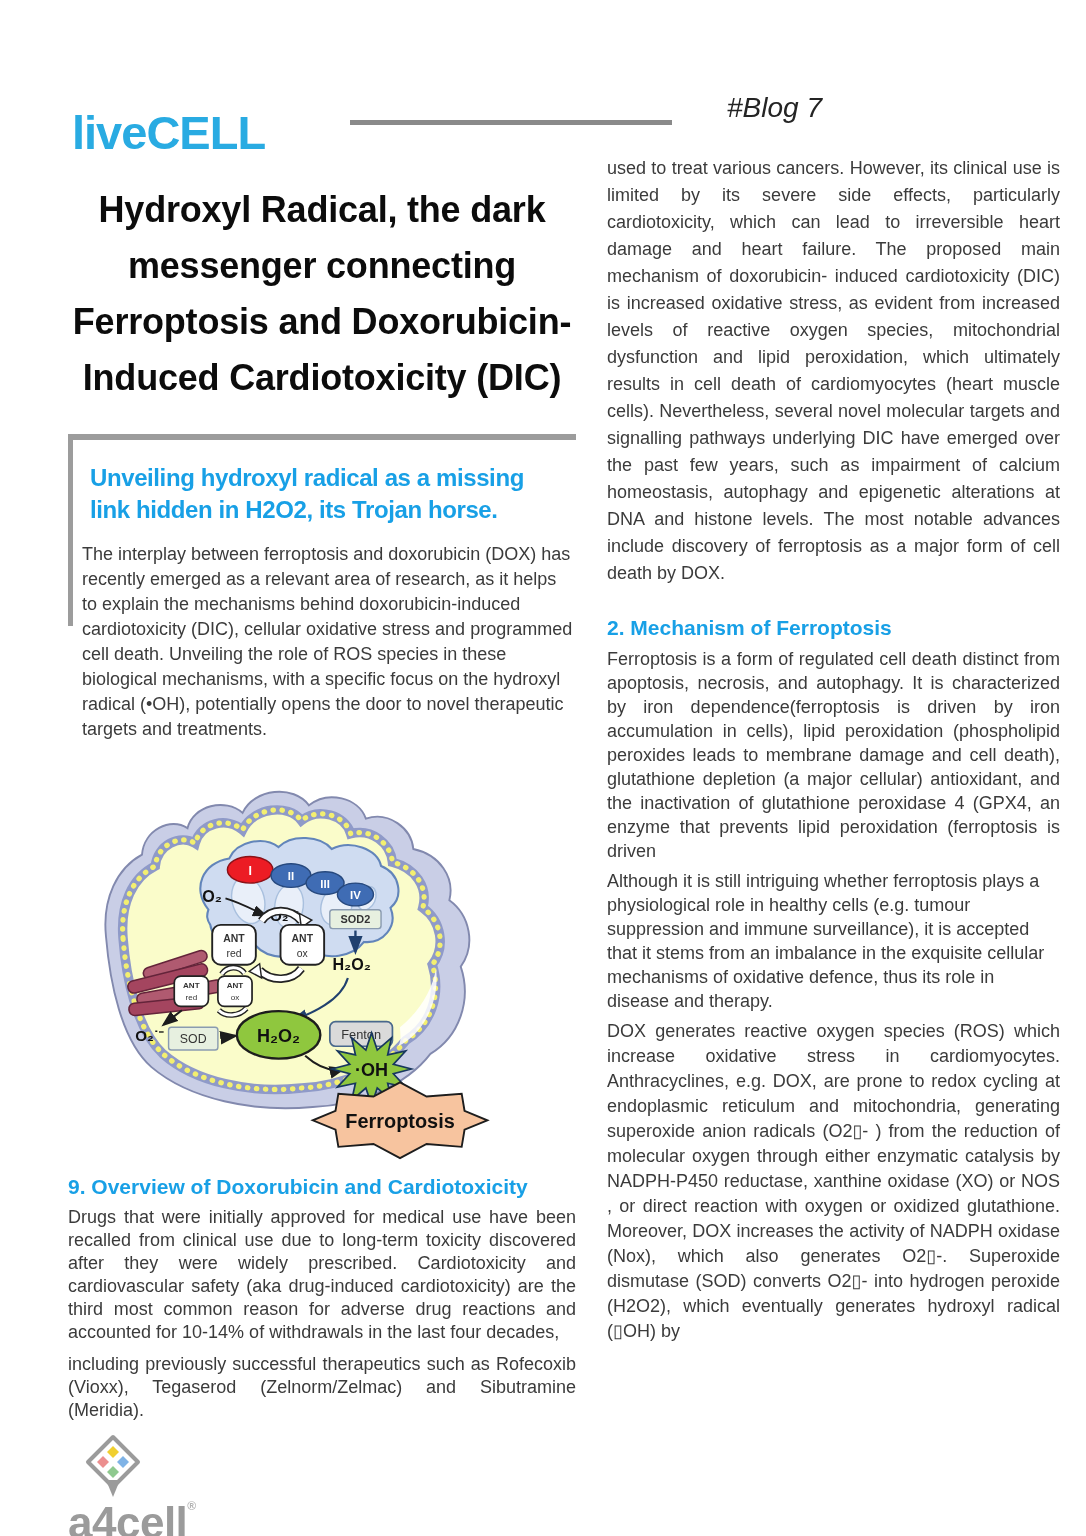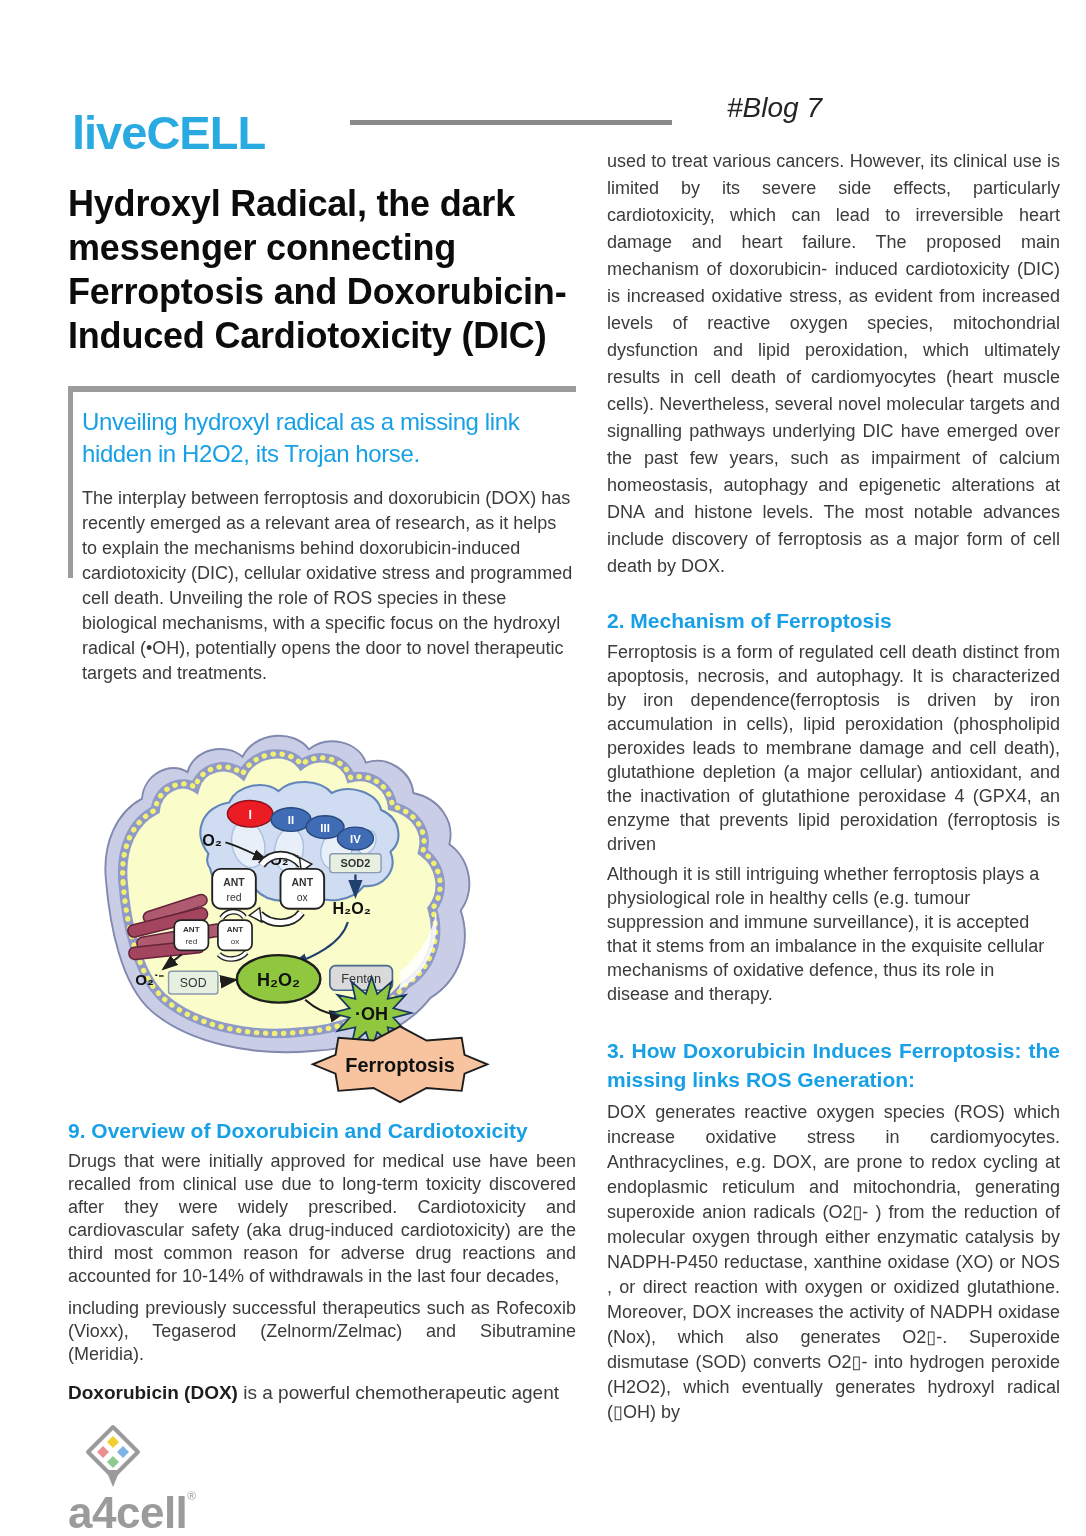--- a/index.html
+++ b/index.html
@@ -14,36 +14,36 @@
   }
   .header-rule{
     position:absolute;left:350px;top:120px;width:322px;height:5px;background:#8a8a8a;
   }
   .blog-tag{
     position:absolute;left:727px;top:92px;
     font-size:28px;font-style:italic;color:#242424;
   }
   
   .left-col{position:absolute;left:68px;top:182px;width:508px;}
-  .right-col{position:absolute;left:607px;top:148px;width:453px;}
+  .right-col{position:absolute;left:607px;top:155px;width:453px;}
   
   h1.title{
-    margin:0;font-size:36px;line-height:44px;font-weight:bold;
-    color:#0c0c0c;letter-spacing:-0.2px;
+    margin:0;font-size:36px;line-height:56px;font-weight:bold;
+    color:#0c0c0c;letter-spacing:-0.2px;text-align:center;
   }
   .quote{
     margin-top:28px;border-top:6px solid #9c9c9c;position:relative;
     padding:14px 0 0 14px;
   }
   .quote::before{
     content:"";position:absolute;left:0;top:0;width:5px;height:186px;background:#9c9c9c;
   }
   .quote h2{
-    margin:0;font-size:24px;line-height:32px;letter-spacing:-0.4px;
-    font-weight:normal;color:#18a0e6;
+    margin:8px;font-size:24px;line-height:32px;letter-spacing:-0.4px;
+    font-weight:bold;color:#18a0e6;
   }
   .intro{font-size:18px;line-height:25px;margin:16px 0 0 0;color:#3b3b3b;}
   figure.diagram{margin:14px 0 0 0;padding:0;}
   .sec-heading{
     margin:8px 0 0 0;font-size:21px;line-height:26px;font-weight:bold;color:#18a0e6;
   }
   p.body{font-size:18px;margin:6px 0 0 0;color:#3b3b3b;}
   p.just{text-align:justify;}
   .lh23{line-height:23px;}
   .lh24{line-height:24px;}
@@ -196,21 +196,20 @@
 
       <polygon points="442,384 418,394 415,412 378,409 350,424 322,409 285,412 282,394 258,384 282,374 285,356 322,359 350,344 378,359 415,356 418,374" fill="#f7c49f" stroke="#1d1d1d" stroke-width="2"></polygon>
       <text x="350" y="392" text-anchor="middle" font-size="21" class="dt">Ferroptosis</text>
     </svg>
   </figure>
 
   <h3 class="sec-heading">9. Overview of Doxorubicin and Cardiotoxicity</h3>
   <p class="body just lh23">Drugs that were initially approved for medical use have been recalled from clinical use due to long-term toxicity discovered after they were widely prescribed. Cardiotoxicity and cardiovascular safety (aka drug-induced cardiotoxicity) are the third most common reason for adverse drug reactions and accounted for 10-14% of withdrawals in the last four decades,</p>
   <p class="body just lh23" style="margin-top:9px">including previously successful therapeutics such as Rofecoxib (Vioxx), Tegaserod (Zelnorm/Zelmac) and Sibutramine (Meridia).</p>
 
-  <p class="dox"><strong>Doxorubicin (DOX)</strong><span> is a powerful chemotherapeutic agent</span></p>
 
   <div class="brand">
     <svg class="brand-mark" width="56" height="64" viewBox="0 0 56 64">
       <path d="M28,3 L53,28 L28,53 L3,28 Z" fill="#ffffff" stroke="#9b9b9b" stroke-width="4" stroke-linejoin="round"></path>
       <path d="M21,46 L28,63 L35,46 Z" fill="#9b9b9b"></path>
       <path d="M28,12 L34,18 L28,24 L22,18 Z" fill="#f0cf30"></path>
       <path d="M38,22 L44,28 L38,34 L32,28 Z" fill="#7fb3e6"></path>
       <path d="M28,32 L34,38 L28,44 L22,38 Z" fill="#8fc98f"></path>
       <path d="M18,22 L24,28 L18,34 L12,28 Z" fill="#ec8f8f"></path>
     </svg>
@@ -221,16 +220,15 @@
 </div>
 
 <div class="right-col">
 
   <p class="body just lh27 first">used to treat various cancers. However, its clinical use is limited by its severe side effects, particularly cardiotoxicity, which can lead to irreversible heart damage and heart failure. The proposed main mechanism of doxorubicin- induced cardiotoxicity (DIC) is increased oxidative stress, as evident from increased levels of reactive oxygen species, mitochondrial dysfunction and lipid peroxidation, which ultimately results in cell death of cardiomyocytes (heart muscle cells). Nevertheless, several novel molecular targets and signalling pathways underlying DIC have emerged over the past few years, such as impairment of calcium homeostasis, autophagy and epigenetic alterations at DNA and histone levels. The most notable advances include discovery of ferroptosis as a major form of cell death by DOX.</p>
 
   <h3 class="sec-heading mt28">2. Mechanism of Ferroptosis</h3>
   <p class="body just lh24">Ferroptosis is a form of regulated cell death distinct from apoptosis, necrosis, and autophagy. It is characterized by iron dependence(ferroptosis is driven by iron accumulation in cells), lipid peroxidation (phospholipid peroxides leads to membrane damage and cell death), glutathione depletion (a major cellular) antioxidant, and the inactivation of glutathione peroxidase 4 (GPX4, an enzyme that prevents lipid peroxidation (ferroptosis is driven</p>
   <p class="body lh24 mt16">Although it is still intriguing whether ferroptosis plays a physiological role in healthy cells (e.g. tumour suppression and immune surveillance), it is accepted that it stems from an imbalance in the exquisite cellular mechanisms of oxidative defence, thus its role in disease and therapy.</p>
 
-  <h3 class="sec-heading justify mt30" style="line-height:29px">3. How Doxorubicin Induces Ferroptosis: the missing links ROS Generation:</h3>
   <p class="body just lh21 mt16">DOX generates reactive oxygen species (ROS) which increase oxidative stress in cardiomyocytes. Anthracyclines, e.g. DOX, are prone to redox cycling at endoplasmic reticulum and mitochondria, generating superoxide anion radicals (O2▯- ) from the reduction of molecular oxygen through either enzymatic catalysis by NADPH-P450 reductase, xanthine oxidase (XO) or NOS , or direct reaction with oxygen or oxidized glutathione. Moreover, DOX increases the activity of NADPH oxidase (Nox), which also generates O2▯-. Superoxide dismutase (SOD) converts O2▯- into hydrogen peroxide (H2O2), which eventually generates hydroxyl radical (▯OH) by</p>
 
 </div>
 
 </body></html>

